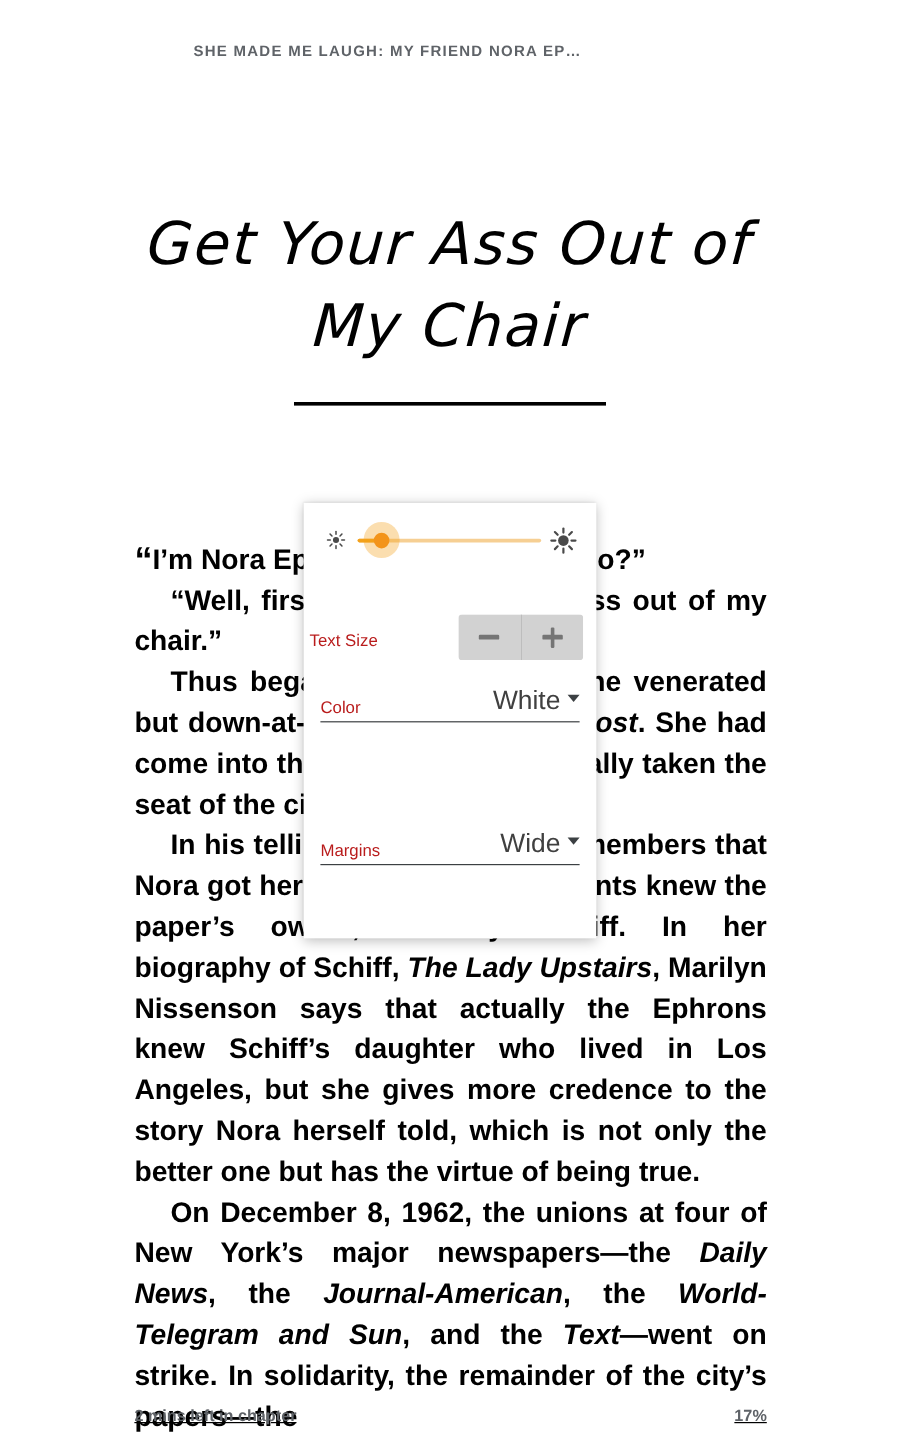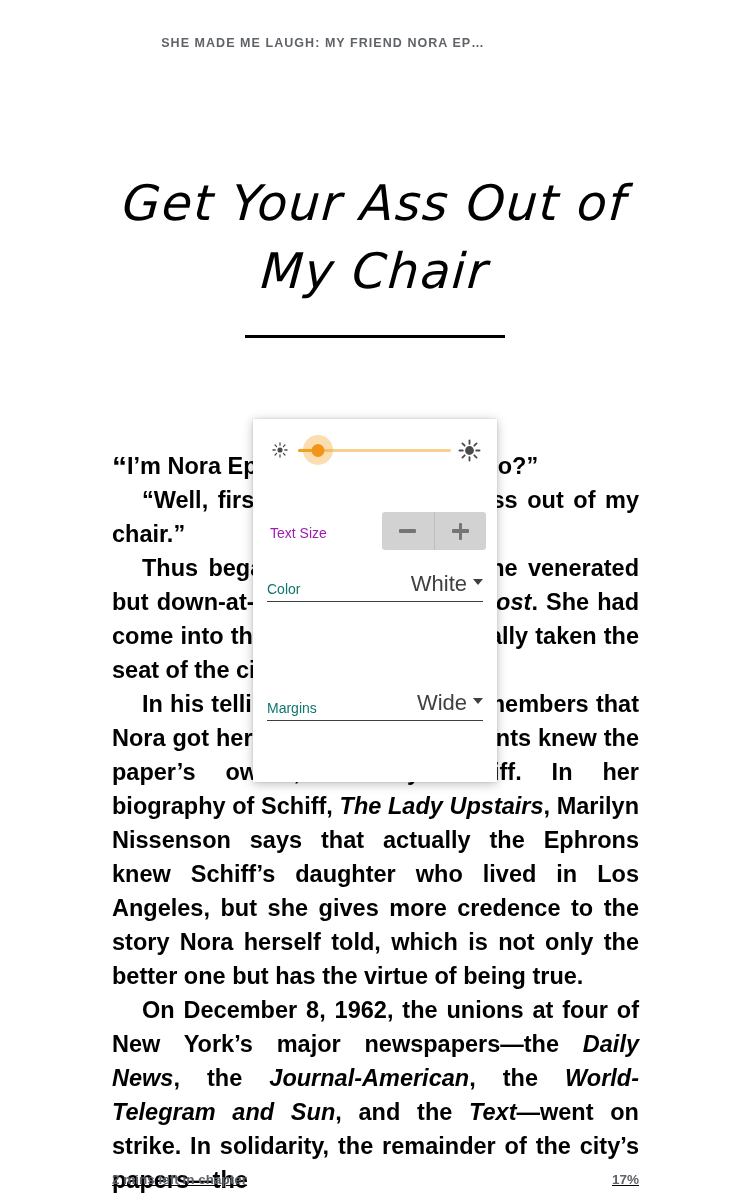--- a/index.html
+++ b/index.html
@@ -204,23 +204,23 @@
   .textsize-row {
     position: absolute;
     left: 0;
     top: 89px;
     width: 244px;
     height: 50px;
     display: flex;
     align-items: center;
   }
   .textsize-label {
-    margin-left: 17px;
+    margin-left: 5px;
     font-size: 14px;
-    color: #a21caf;
+    color: #b91c1c;
   }
   .stepper {
     position: absolute;
     right: 11px;
     top: 4px;
     width: 104px;
     height: 38px;
     display: flex;
     border-radius: 3px;
     overflow: hidden;
@@ -280,21 +280,21 @@
     box-sizing: border-box;
     padding-bottom: 4px;
   }
   .dd-row.color   { top: 145px; }
   .dd-row.font    { top: 199px; }
   .dd-row.margins { top: 264px; }
   .dd-row.spacing { top: 307px; }
 
   .dd-label {
     font-size: 14px;
-    color: #0f766e;
+    color: #b91c1c;
     white-space: nowrap;
   }
   .dd-value-wrap {
     display: flex;
     align-items: center;
     gap: 6px;
     white-space: nowrap;
   }
   .dd-value {
     font-size: 22px;

